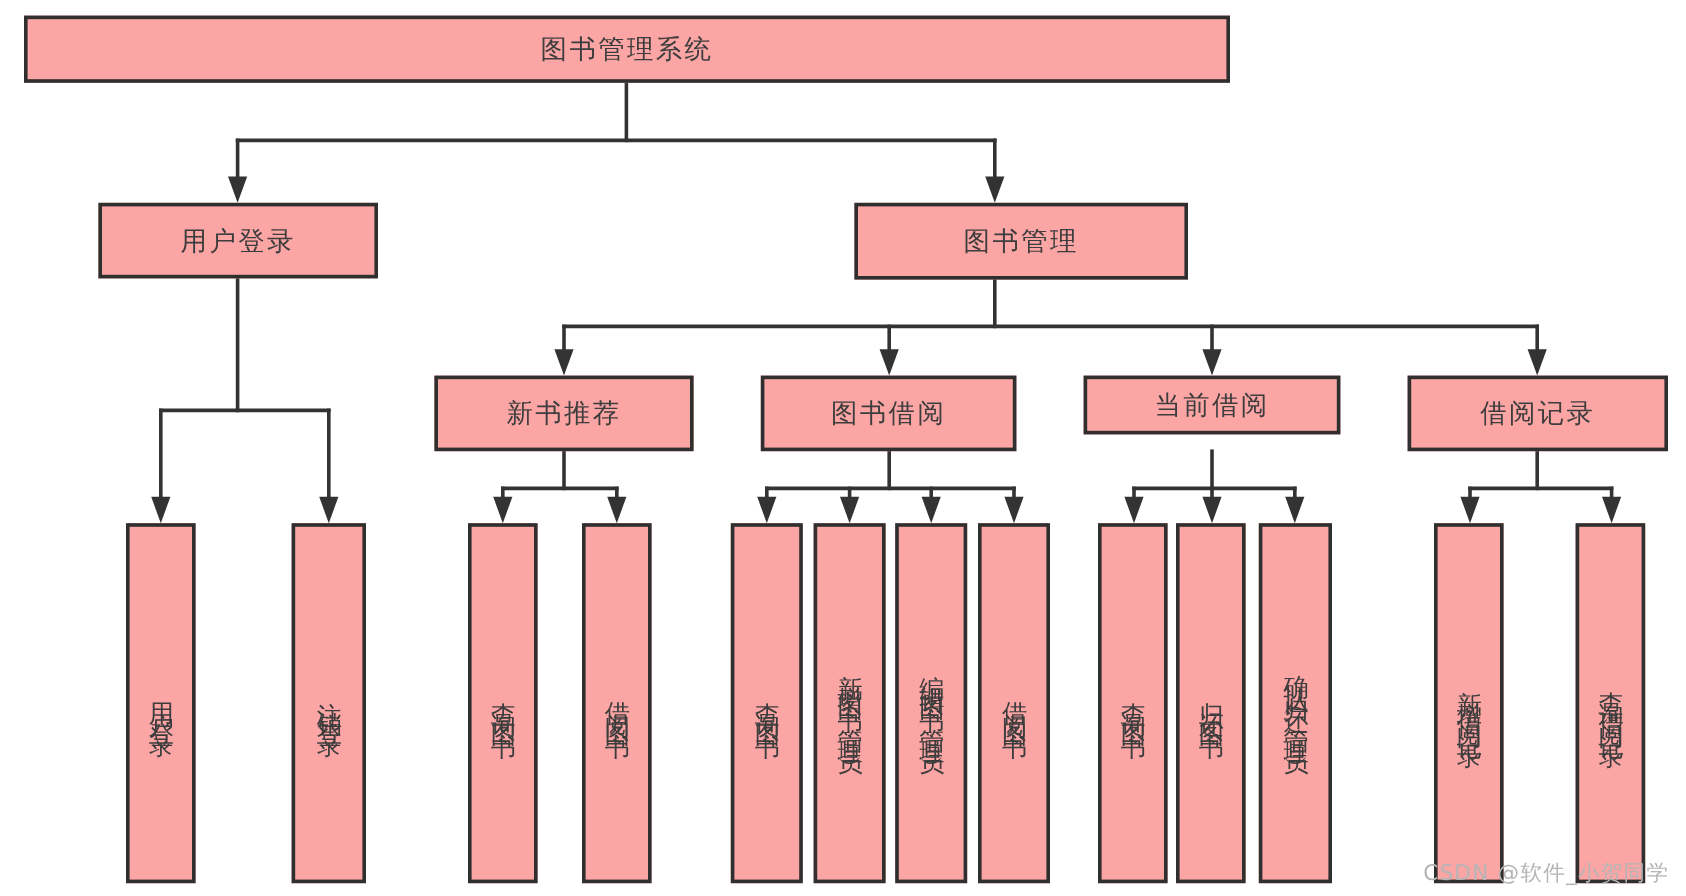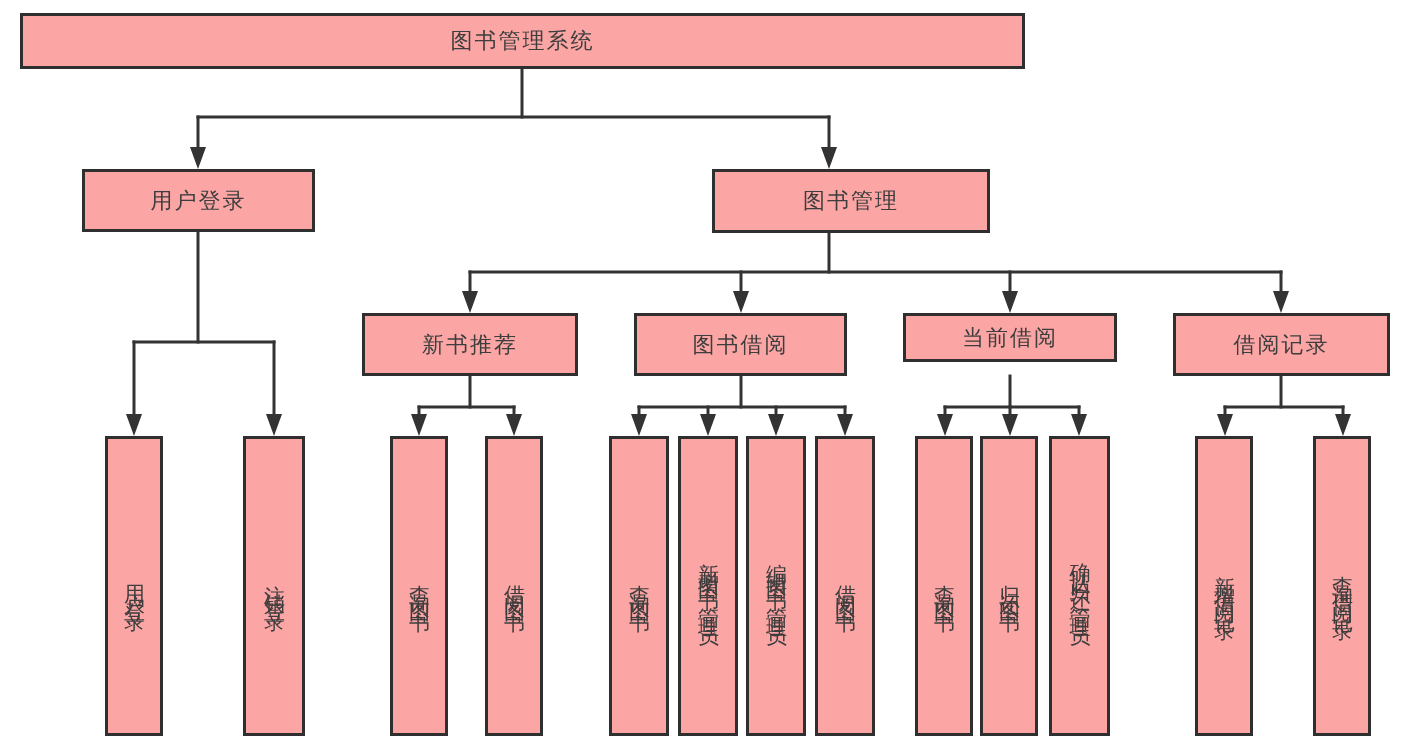--- a/index.html
+++ b/index.html
@@ -207,14 +207,15 @@
     <span class="lbl">确认归还（管理员）</span>
   </div>
 
   <div class="node leaf" style="left:1195px; top:436px; width:58px; height:300px;">
     <span class="lbl">新增借阅记录</span>
   </div>
   <div class="node leaf" style="left:1313px; top:436px; width:58px; height:300px;">
     <span class="lbl">查询借阅记录</span>
   </div>
 
+  <div class="watermark">CSDN @软件_小贺同学</div>
 
 </div>
 
 </body></html>

